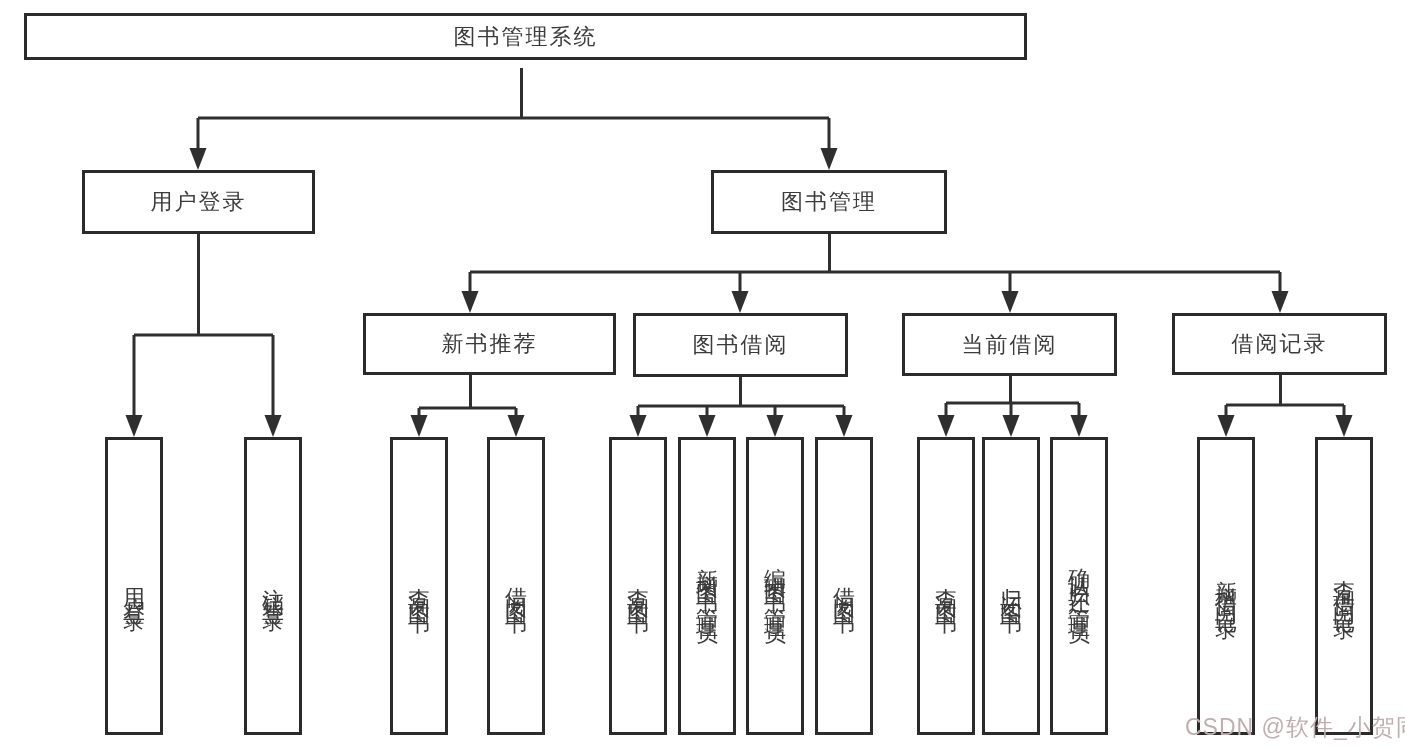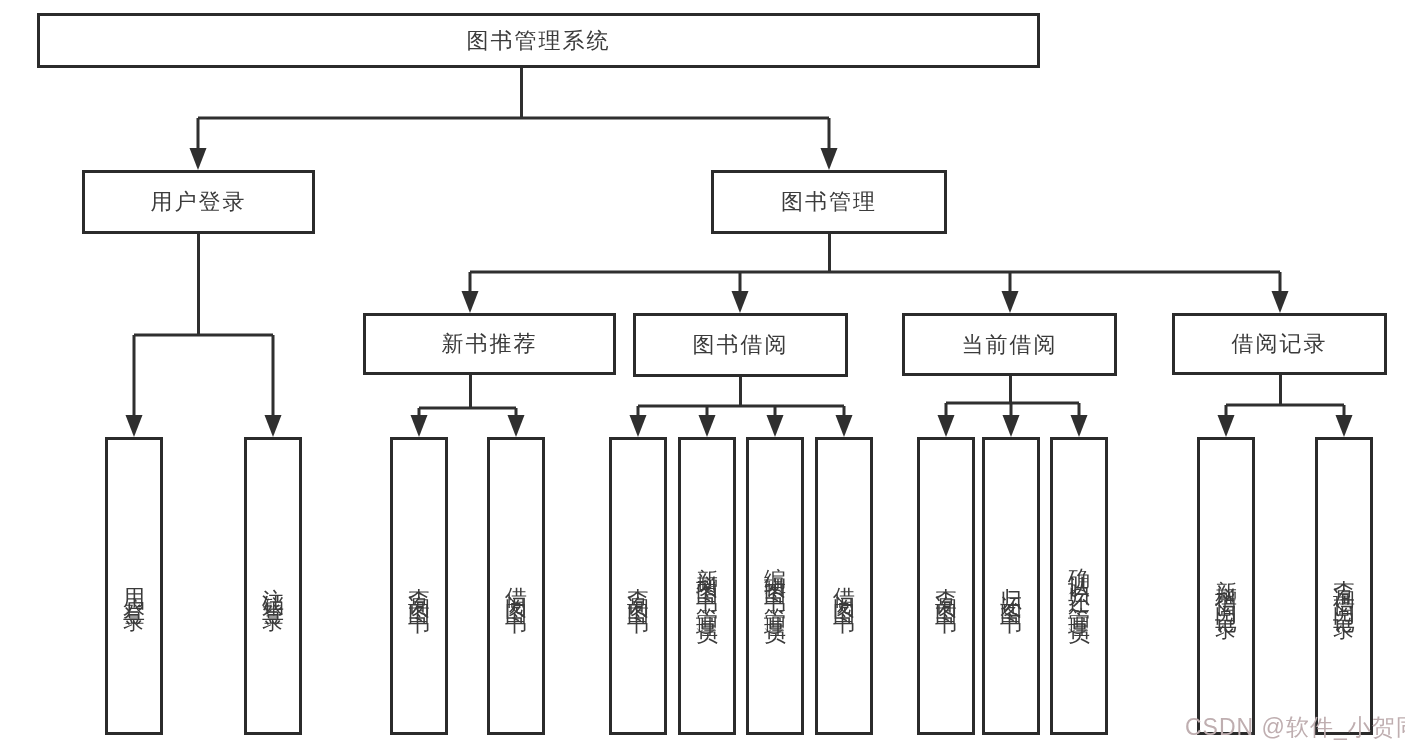--- a/index.html
+++ b/index.html
@@ -102,21 +102,21 @@
     <path class="connector" d="M1010.5 376 V403 M946 403 H1079 M946 403 V417 M1011 403 V417 M1079 403 V417"></path>
     <polygon class="arrowhead" points="937.5,415 954.5,415 946,437"></polygon>
     <polygon class="arrowhead" points="1002.5,415 1019.5,415 1011,437"></polygon>
     <polygon class="arrowhead" points="1070.5,415 1087.5,415 1079,437"></polygon>
 
     <path class="connector" d="M1280.5 375 V405 M1226 405 H1344 M1226 405 V417 M1344 405 V417"></path>
     <polygon class="arrowhead" points="1217.5,415 1234.5,415 1226,437"></polygon>
     <polygon class="arrowhead" points="1335.5,415 1352.5,415 1344,437"></polygon>
   </svg>
 
-  <div class="box h-box" style="left:37px; top:13px; width:1003px; height:55px;">
+  <div class="box h-box" style="left:24px; top:13px; width:1003px; height:47px;">
     <span>图书管理系统</span>
   </div>
 
   <div class="box h-box" style="left:82px; top:170px; width:233px; height:64px;">
     <span>用户登录</span>
   </div>
   <div class="box h-box" style="left:711px; top:170px; width:236px; height:64px;text-align:right;">
     <span>图书管理</span>
   </div>
 

